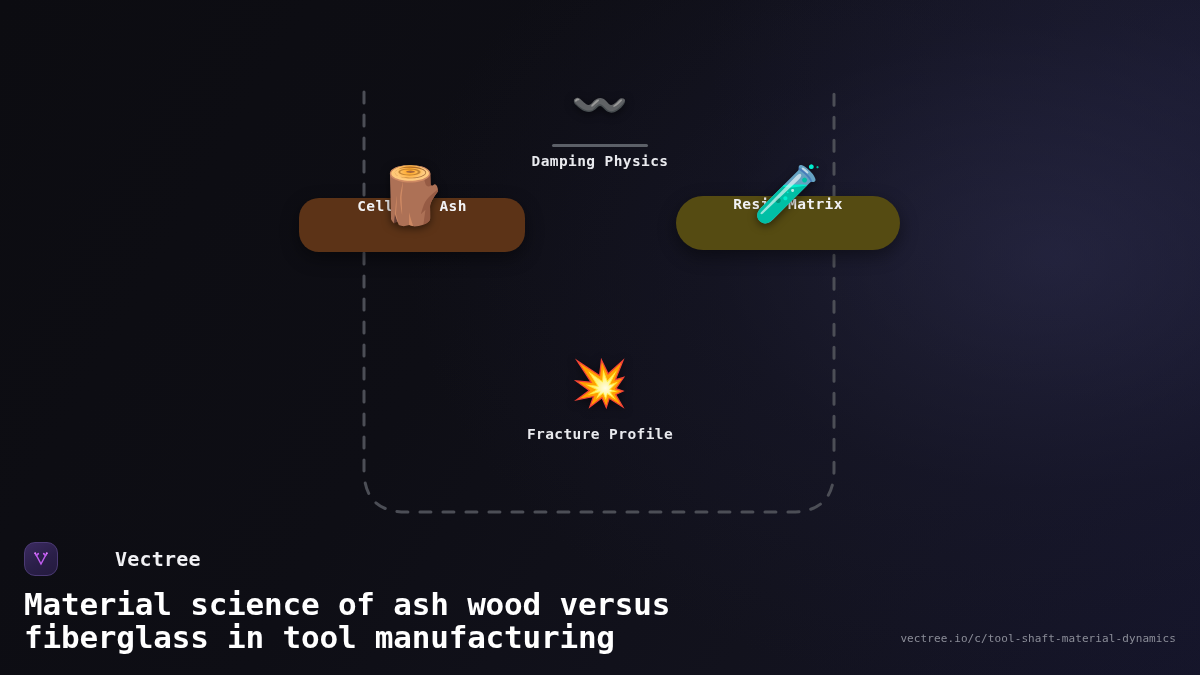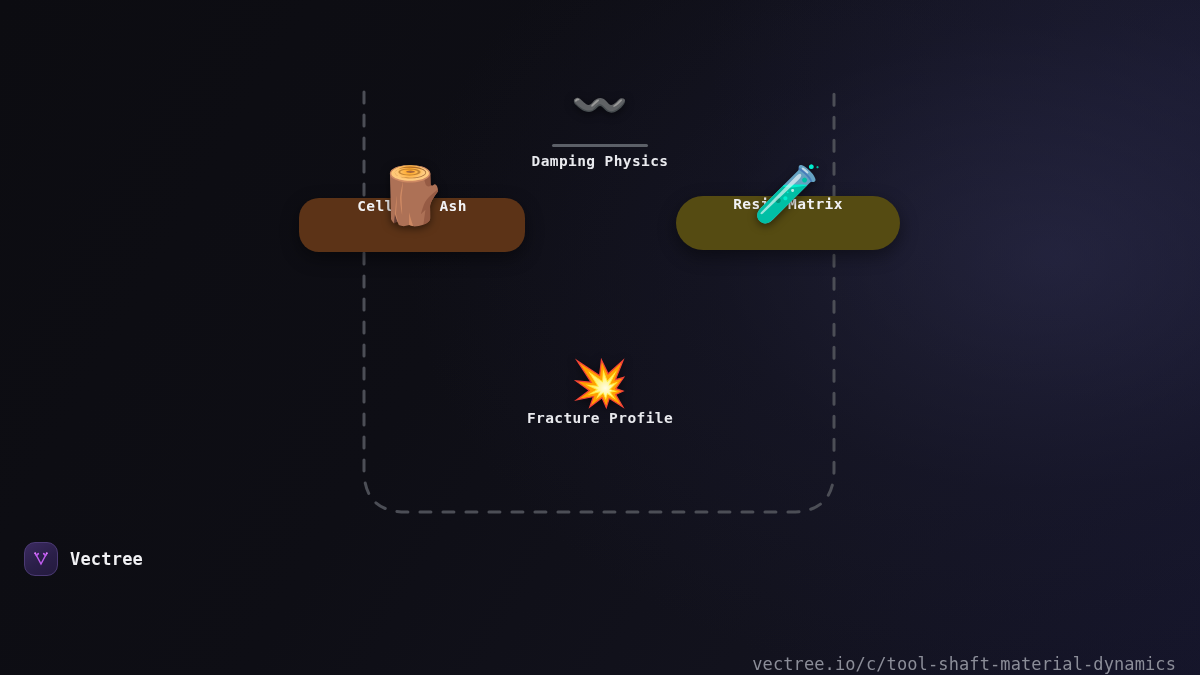--- a/index.html
+++ b/index.html
@@ -140,42 +140,43 @@
     border-radius:11px;
     background:linear-gradient(150deg, #3b2a60 0%, #2a1f48 55%, #241a3e 100%);
     border:1px solid #4b3a74;
     display:flex;
     align-items:center;
     justify-content:center;
     flex:0 0 auto;
   }
 
   #brand-name {
-    font-size:17px;
+    font-size:20px;
     font-weight:700;
     color:#f1f1f4;
     letter-spacing:0.2px;
+    margin-left:45px;
   }
 
   #headline {
     margin-top:12px;
     font-size:31px;
     line-height:1.07;
     font-weight:700;
     color:#ffffff;
     letter-spacing:-0.2px;
     max-width:800px;
   }
   #headline .hl-line { display:block; white-space:nowrap; }
 
   #url {
     position:absolute;
     right:24px;
-    bottom:1px;
-    font-size:17px;
+    bottom:30px;
+    font-size:11px;
     color:#8b8d98;
     letter-spacing:0.1px;
     white-space:nowrap;
     text-align:right;
   }
 </style>
 </head>
 <body>
 
 <div id="stage">
@@ -201,21 +202,21 @@
 
     <div class="node pill-node" id="node-resin">
       <div class="node-emoji">🧪</div>
       <div class="pill" style="background:#554b12;border-radius:27px;">
         <span class="pill-label">Resin Matrix</span>
       </div>
     </div>
 
     <div class="node plain-node" id="node-fracture">
       <div class="node-emoji">💥</div>
-      <div class="plain-label" style="margin-top:4px;">Fracture Profile</div>
+      <div class="plain-label" style="margin-top:20px;">Fracture Profile</div>
     </div>
 
   </div>
 
   <div id="footer">
 
     <div id="brand">
       <div id="brand-logo">
         <svg width="20" height="20" viewBox="0 0 20 20">
           <g stroke="#c05cf0" stroke-width="1.5" stroke-linecap="round" fill="none">
@@ -227,17 +228,21 @@
           </g>
           <circle cx="4.2" cy="4.2" r="1.05" fill="#e07cff"></circle>
           <circle cx="15.8" cy="4.2" r="1.05" fill="#e07cff"></circle>
           <circle cx="7.3" cy="4.6" r="0.8" fill="#c05cf0"></circle>
           <circle cx="12.7" cy="4.6" r="0.8" fill="#c05cf0"></circle>
         </svg>
       </div>
       <span id="brand-name">Vectree</span>
     </div>
 
+    <h1 id="headline">
+      <span class="hl-line">Material science of ash wood versus</span>
+      <span class="hl-line">fiberglass in tool manufacturing</span>
+    </h1>
 
     <div id="url">vectree.io/c/tool-shaft-material-dynamics</div>
   </div>
 
 </div>
 
 </body></html>

